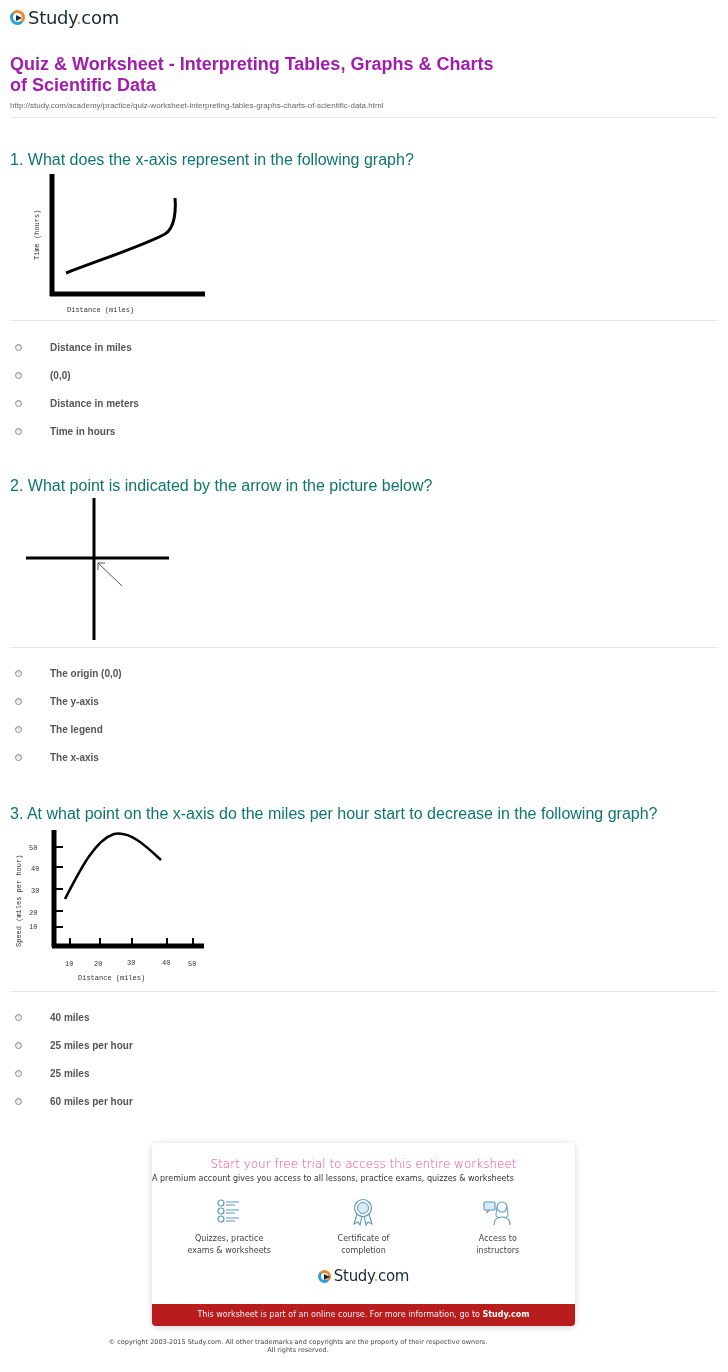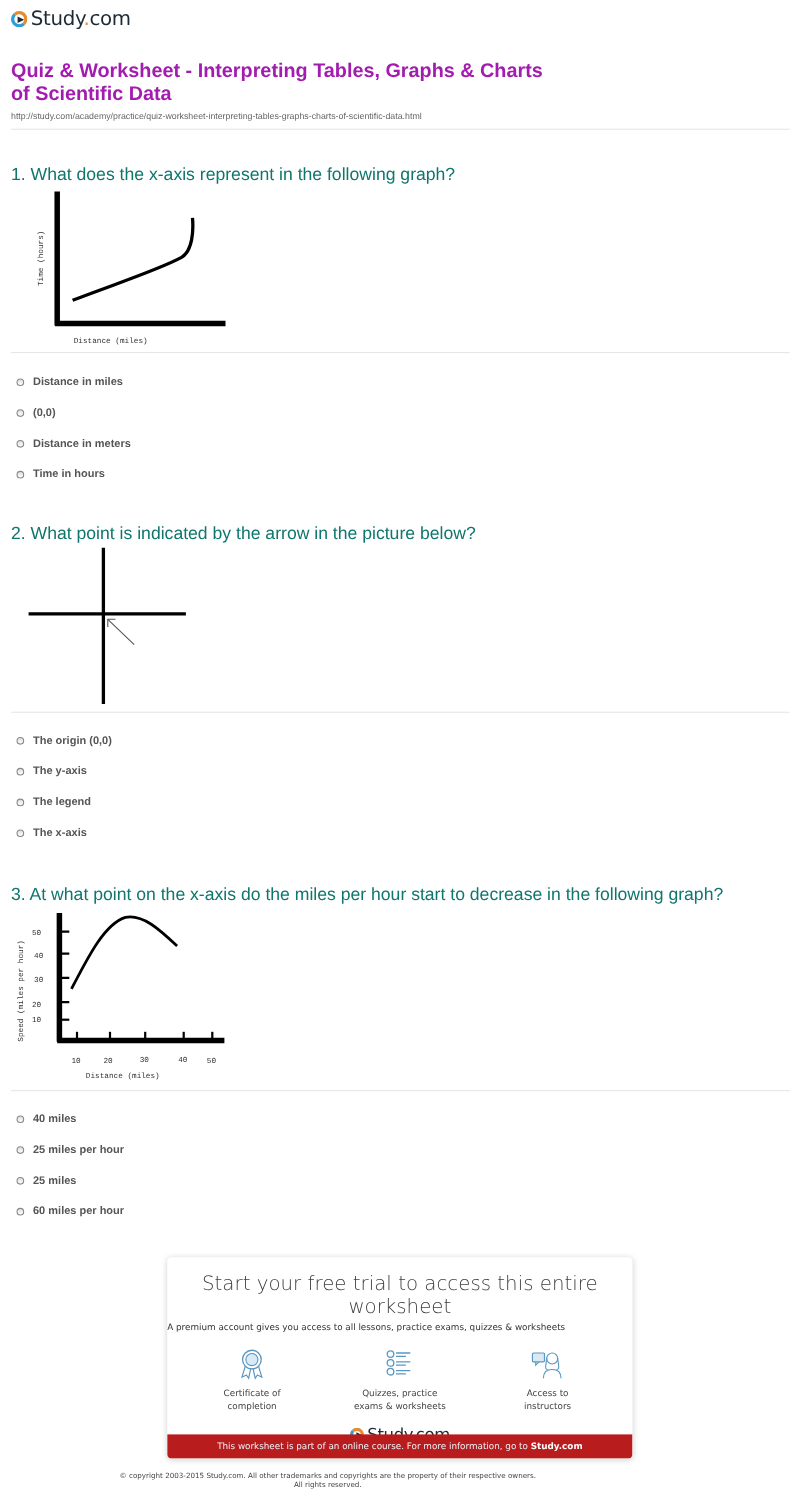--- a/index.html
+++ b/index.html
@@ -8,25 +8,25 @@
   .logo .mark { width: 15px; height: 15px; border-radius: 50%; border: 3px solid #e98a2e; border-left-color: #2a9ed6; border-bottom-color: #2a9ed6; position: relative; }
   .logo .mark::after { content: ""; position: absolute; left: 3px; top: 1.5px; border-left: 6px solid #1b2a34; border-top: 3.5px solid transparent; border-bottom: 3.5px solid transparent; }
   .logo .word { font-family: "DejaVu Sans", sans-serif; font-size: 18px; color: #1b2a34; margin-left: 3px; letter-spacing: -0.3px; }
   .logo .word .dot { color: #e98a2e; }
   #top-logo { left: 10px; top: 7px; }
   .title { position: absolute; left: 10px; top: 54px; font-size: 18px; font-weight: bold; color: #a21caf; line-height: 21px; width: 560px; }
   .url { position: absolute; left: 10px; top: 101px; font-size: 8px; color: #666; }
   .hr { position: absolute; left: 10px; right: 10px; height: 1px; background: #e6e6e6; }
   .question { position: absolute; left: 10px; font-size: 16px; color: #0f766e; }
   .options { position: absolute; left: 15px; }
-  .option { display: flex; align-items: center; height: 28px; font-size: 10px; font-weight: bold; color: #555; }
+  .option { display: flex; align-items: center; height: 28px; font-size: 10px; font-weight: bold; color: #555; gap: 20px; }
   .radio { width: 7px; height: 7px; border-radius: 50%; border: 1px solid #888; background: linear-gradient(#ddd,#fff); margin-right: 8px; }
   svg text { font-family: "Liberation Mono", monospace; }
   .promo { position: absolute; left: 152px; top: 1143px; width: 423px; height: 183px; border-radius: 4px; box-shadow: 0 1px 6px rgba(0,0,0,0.18); background: #fff; overflow: hidden; }
-  .promo .ptitle { text-align: center; margin-top: 14px; font-size: 18px; color: #404040; font-family: "DejaVu Sans", sans-serif; font-weight: 300; }
+  .promo .ptitle { text-align: center; margin-top: 14px; font-size: 12px; color: #ec4899; font-family: "DejaVu Sans", sans-serif; font-weight: 300; }
   .promo .psub { margin-top: 3px; font-size: 8px; color: #333; font-family: "DejaVu Sans", sans-serif; }
   .features { display: flex; justify-content: space-around; margin-top: 14px; padding: 0 10px; }
   .feature { width: 95px; text-align: center; }
   .feature svg { display: block; margin: 0 auto 6px; }
   .feature .flabel { font-size: 8px; color: #444; line-height: 12px; font-family: "DejaVu Sans", sans-serif; }
   #promo-logo { position: relative; justify-content: center; margin-top: 10px; }
   #promo-logo .word { font-size: 15px; }
   #promo-logo .mark { width: 13px; height: 13px; }
   .banner { position: absolute; left: 0; right: 0; bottom: 0; height: 22px; background: #b91c1c; color: #eaf2fa; font-size: 8px; text-align: center; line-height: 22px; font-family: "DejaVu Sans", sans-serif; }
   .banner b { color: #fff; }
@@ -153,49 +153,49 @@
       <span>60 miles per hour</span>
     </div>
 </div>
 
 <div class="promo">
   <div class="ptitle">Start your free trial to access this entire worksheet</div>
   <div class="psub">A premium account gives you access to all lessons, practice exams, quizzes &amp; worksheets</div>
   <div class="features">
     <div class="feature">
       <svg width="30" height="30" viewBox="0 0 30 30">
-        <circle cx="15" cy="11" r="8.5" fill="none" stroke="#5a97c2" stroke-width="1.2"></circle>
-        <circle cx="15" cy="11" r="5.5" fill="#dbe9f5" stroke="#5a97c2" stroke-width="1"></circle>
-        <polyline points="9,17 6,27 10,25 12,28 14,19" fill="none" stroke="#5a97c2" stroke-width="1.1"></polyline>
-        <polyline points="21,17 24,27 20,25 18,28 16,19" fill="none" stroke="#5a97c2" stroke-width="1.1"></polyline>
-      </svg>
-      <div class="flabel">
-          <div>Certificate of</div>
-          <div>completion</div>
-        </div>
-    </div>
-    <div class="feature">
-      <svg width="30" height="30" viewBox="0 0 30 30">
         <circle cx="7" cy="6" r="3" fill="none" stroke="#5a97c2" stroke-width="1.2"></circle>
         <circle cx="7" cy="14" r="3" fill="none" stroke="#5a97c2" stroke-width="1.2"></circle>
         <circle cx="7" cy="22" r="3" fill="none" stroke="#5a97c2" stroke-width="1.2"></circle>
         <line x1="12" y1="5" x2="25" y2="5" stroke="#5a97c2" stroke-width="1.2"></line>
           <line x1="12" y1="8" x2="21" y2="8" stroke="#5a97c2" stroke-width="1.2"></line>
         <line x1="12" y1="13" x2="25" y2="13" stroke="#5a97c2" stroke-width="1.2"></line>
           <line x1="12" y1="16" x2="21" y2="16" stroke="#5a97c2" stroke-width="1.2"></line>
         <line x1="12" y1="21" x2="25" y2="21" stroke="#5a97c2" stroke-width="1.2"></line>
           <line x1="12" y1="24" x2="21" y2="24" stroke="#5a97c2" stroke-width="1.2"></line>
       </svg>
       <div class="flabel">
           <div>Quizzes, practice</div>
           <div>exams &amp; worksheets</div>
         </div>
     </div>
     <div class="feature">
       <svg width="30" height="30" viewBox="0 0 30 30">
+        <circle cx="15" cy="11" r="8.5" fill="none" stroke="#5a97c2" stroke-width="1.2"></circle>
+        <circle cx="15" cy="11" r="5.5" fill="#dbe9f5" stroke="#5a97c2" stroke-width="1"></circle>
+        <polyline points="9,17 6,27 10,25 12,28 14,19" fill="none" stroke="#5a97c2" stroke-width="1.1"></polyline>
+        <polyline points="21,17 24,27 20,25 18,28 16,19" fill="none" stroke="#5a97c2" stroke-width="1.1"></polyline>
+      </svg>
+      <div class="flabel">
+          <div>Certificate of</div>
+          <div>completion</div>
+        </div>
+    </div>
+    <div class="feature">
+      <svg width="30" height="30" viewBox="0 0 30 30">
         <rect x="1" y="5" width="11" height="8" rx="1" fill="#dbe9f5" stroke="#5a97c2" stroke-width="1.1"></rect>
         <polyline points="4,13 4,16 7,13" fill="none" stroke="#5a97c2" stroke-width="1"></polyline>
         <circle cx="19" cy="10" r="5" fill="none" stroke="#5a97c2" stroke-width="1.1"></circle>
         <path d="M14,10 C13,18 12,20 15,20 M24,10 C25,18 26,20 23,20" fill="none" stroke="#5a97c2" stroke-width="1"></path>
         <path d="M11,28 C11,22 15,20 19,20 C23,20 27,22 27,28" fill="none" stroke="#5a97c2" stroke-width="1.1"></path>
       </svg>
       <div class="flabel">
           <div>Access to</div>
           <div>instructors</div>
         </div>

